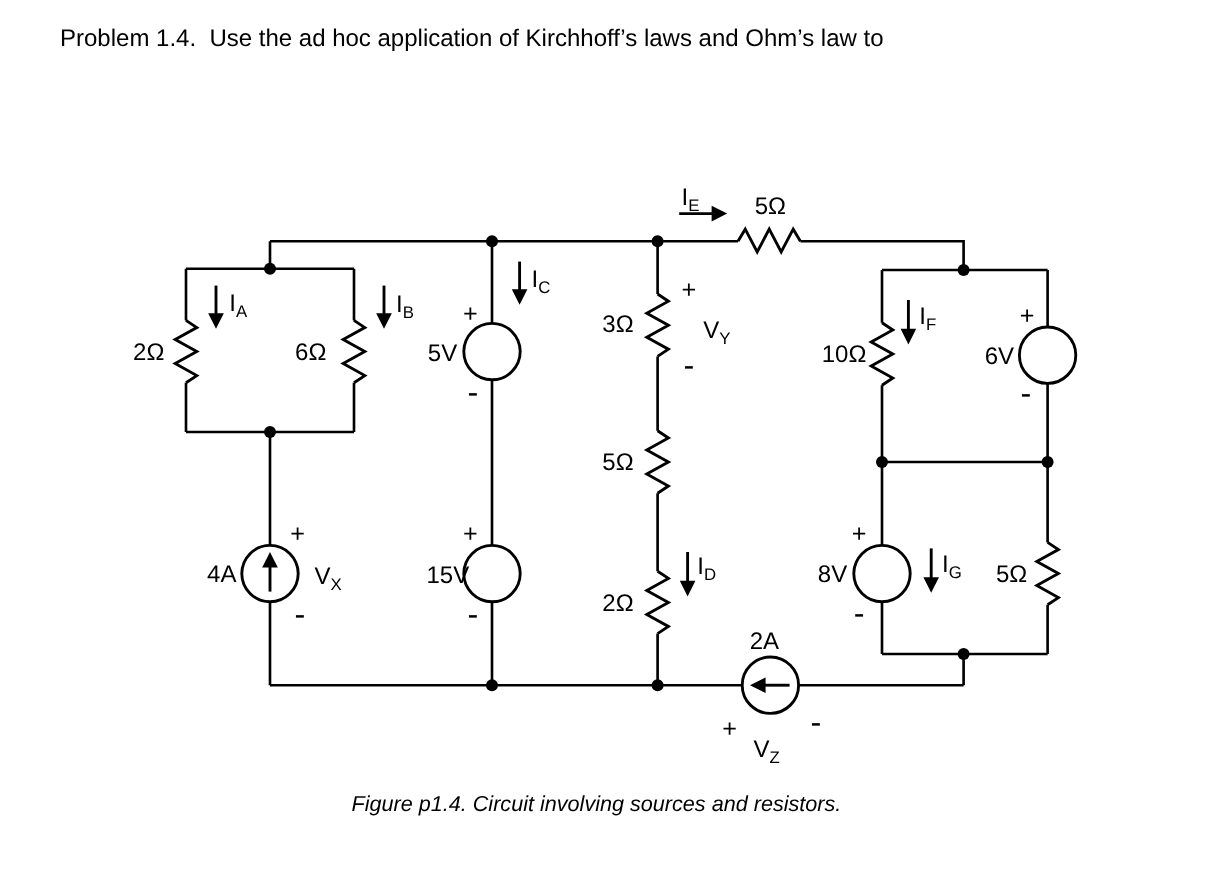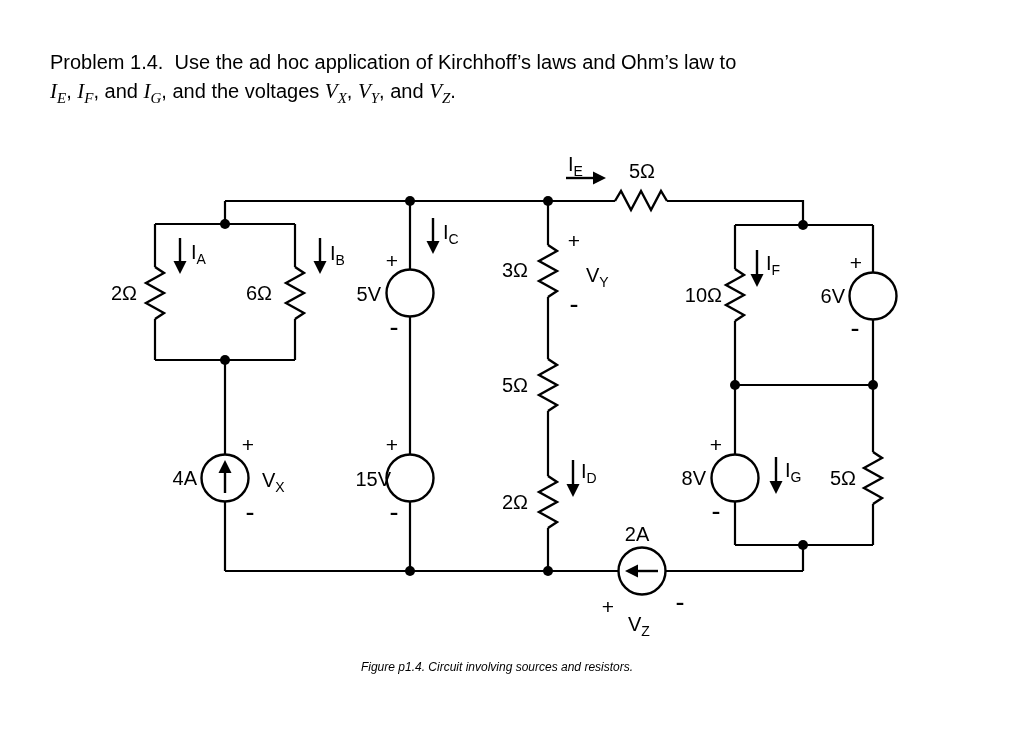--- a/index.html
+++ b/index.html
@@ -1,24 +1,24 @@
 <!DOCTYPE html>
 <html><head>
 <meta charset="utf-8">
 <style>
   html,body{margin:0;padding:0;background:#ffffff;}
   .page{position:relative;width:1024px;height:733px;background:#ffffff;overflow:hidden;
         font-family:"Liberation Sans",sans-serif;color:#000;}
-  .problem{position:absolute;left:50px;top:48px;width:910px;
+  .problem{position:absolute;left:50px;top:18px;width:910px;
            font-size:20px;line-height:29px;color:#000;}
   .pline{white-space:pre-wrap;}
   .m{font-family:"Liberation Serif",serif;font-style:italic;font-size:21px;}
   .m sub{font-style:italic;font-size:15px;line-height:0;}
   .caption{position:absolute;left:0;top:660px;width:994px;text-align:center;
-           font-style:italic;font-size:12px;color:#000;}
+           font-style:italic;font-size:18px;color:#000;}
   svg.circuit{position:absolute;left:0;top:0;}
   .wire{stroke:#000;stroke-width:2.2;fill:none;}
   .res{stroke:#000;stroke-width:2.4;fill:none;stroke-linejoin:miter;}
   .src{stroke:#000;stroke-width:2.4;fill:none;}
   .dot{fill:#000;stroke:none;}
   .ah{fill:#000;stroke:none;}
   .ashaft{stroke:#000;stroke-width:2.4;fill:none;}
   text{fill:#000;}
   .rl{font-family:"Liberation Sans",sans-serif;font-size:20px;}
   .cl{font-family:"Liberation Sans",sans-serif;font-size:20px;}
@@ -26,21 +26,20 @@
   .sgnp{font-family:"Liberation Sans",sans-serif;font-size:21px;}
   .sgnm{font-family:"Liberation Sans",sans-serif;font-size:27px;}
 </style>
 </head>
 <body>
 
 <div class="page">
 
   <div class="problem">
     <div class="pline">Problem 1.4.  Use the ad hoc application of Kirchhoff’s laws and Ohm’s law to</div>
-    <div class="pline"><i class="m">I<sub>E</sub></i>, <i class="m">I<sub>F</sub></i>, and <i class="m">I<sub>G</sub></i>, and the voltages <i class="m">V<sub>X</sub></i>, <i class="m">V<sub>Y</sub></i>, and <i class="m">V<sub>Z</sub></i>.</div>
   </div>
 
   <svg class="circuit" width="1024" height="733" viewBox="0 0 1024 733">
 
     <path class="wire" d="
       M225 201H615 M667 201H803V225 M735 225H873
       M225 201V224 M155 224H295
       M155 224V267 M155 319V360 M295 224V267 M295 319V360
       M155 360H295
       M225 360V455 M225 501V571

